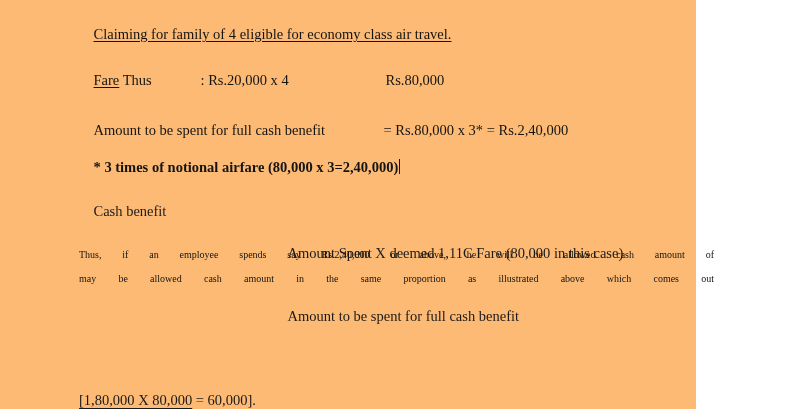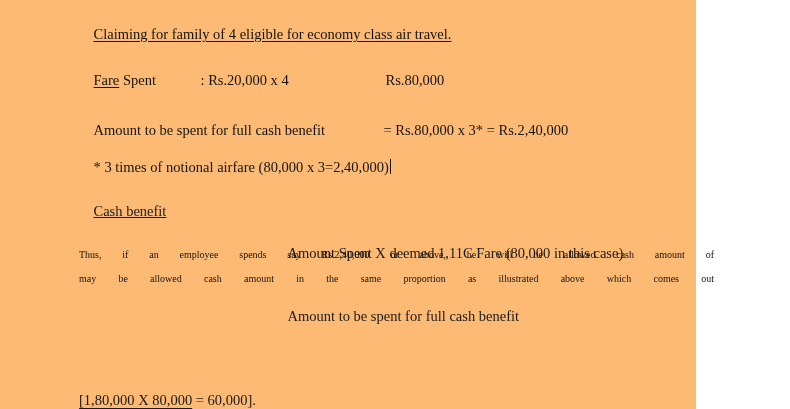--- a/index.html
+++ b/index.html
@@ -59,21 +59,20 @@
     left: 79px;
     top: 180px;
     font-size: 14.5px;
     line-height: 21px;
     white-space: pre;
   }
   .frac-label {
     display: inline-block;
     width: 194px;
     vertical-align: top;
-    text-decoration: underline;
   }
   .frac-stack {
     display: inline-block;
     vertical-align: top;
   }
   .frac-num {
     display: block;
     text-underline-offset: 3px;
   }
   .frac-den { display: block; }
@@ -129,28 +128,28 @@
 </head>
 <body>
 
 <div class="page">
 
   <div class="line heading">
     <span class="u">Claiming for family of 4 eligible for economy class air travel.</span>
   </div>
 
   <div class="row" style="top:52px;">
-    <span class="col-label"><span class="u">Fare</span><span> Spent</span></span><span class="col-mid">: Rs.20,000 x 4</span><span>Rs.80,000</span>
+    <span class="col-label"><span class="u">Fare</span><span> Thus</span></span><span class="col-mid">: Rs.20,000 x 4</span><span>Rs.80,000</span>
   </div>
 
   <div class="row" style="top:102px;">
     <span class="col-mid-w">Amount to be spent for full cash benefit</span><span>= Rs.80,000 x 3* = Rs.2,40,000</span>
   </div>
 
-  <div class="row" style="top:139px;">
+  <div class="row" style="top:139px;font-weight:bold;">
     <span>* 3 times of notional airfare (80,000 x 3=2,40,000)</span><span class="caret"></span>
   </div>
 
   <div class="frac-block">
     <span class="frac-label">Cash benefit</span><span class="frac-stack">
       <span class="frac-num">Amount Spent X deemed 1,11C Fare (80,000 in this case)</span>
       <span class="frac-den">Amount to be spent for full cash benefit</span>
     </span>
   </div>
 

